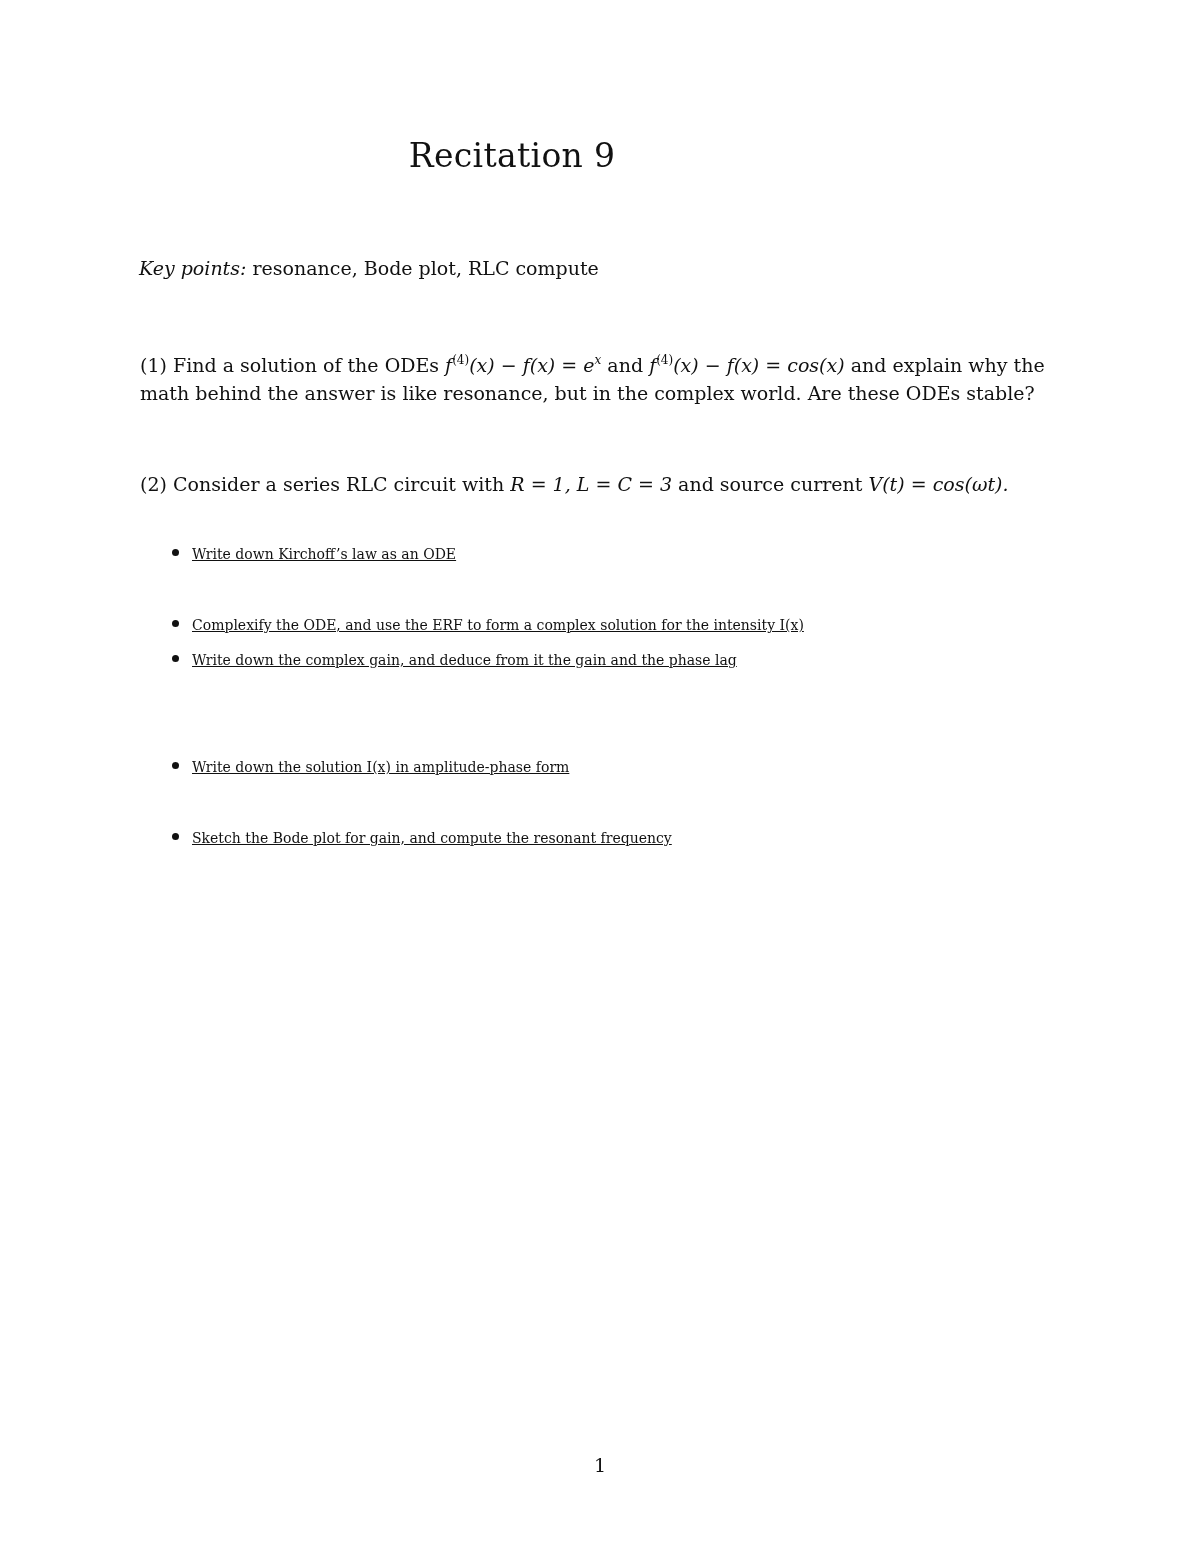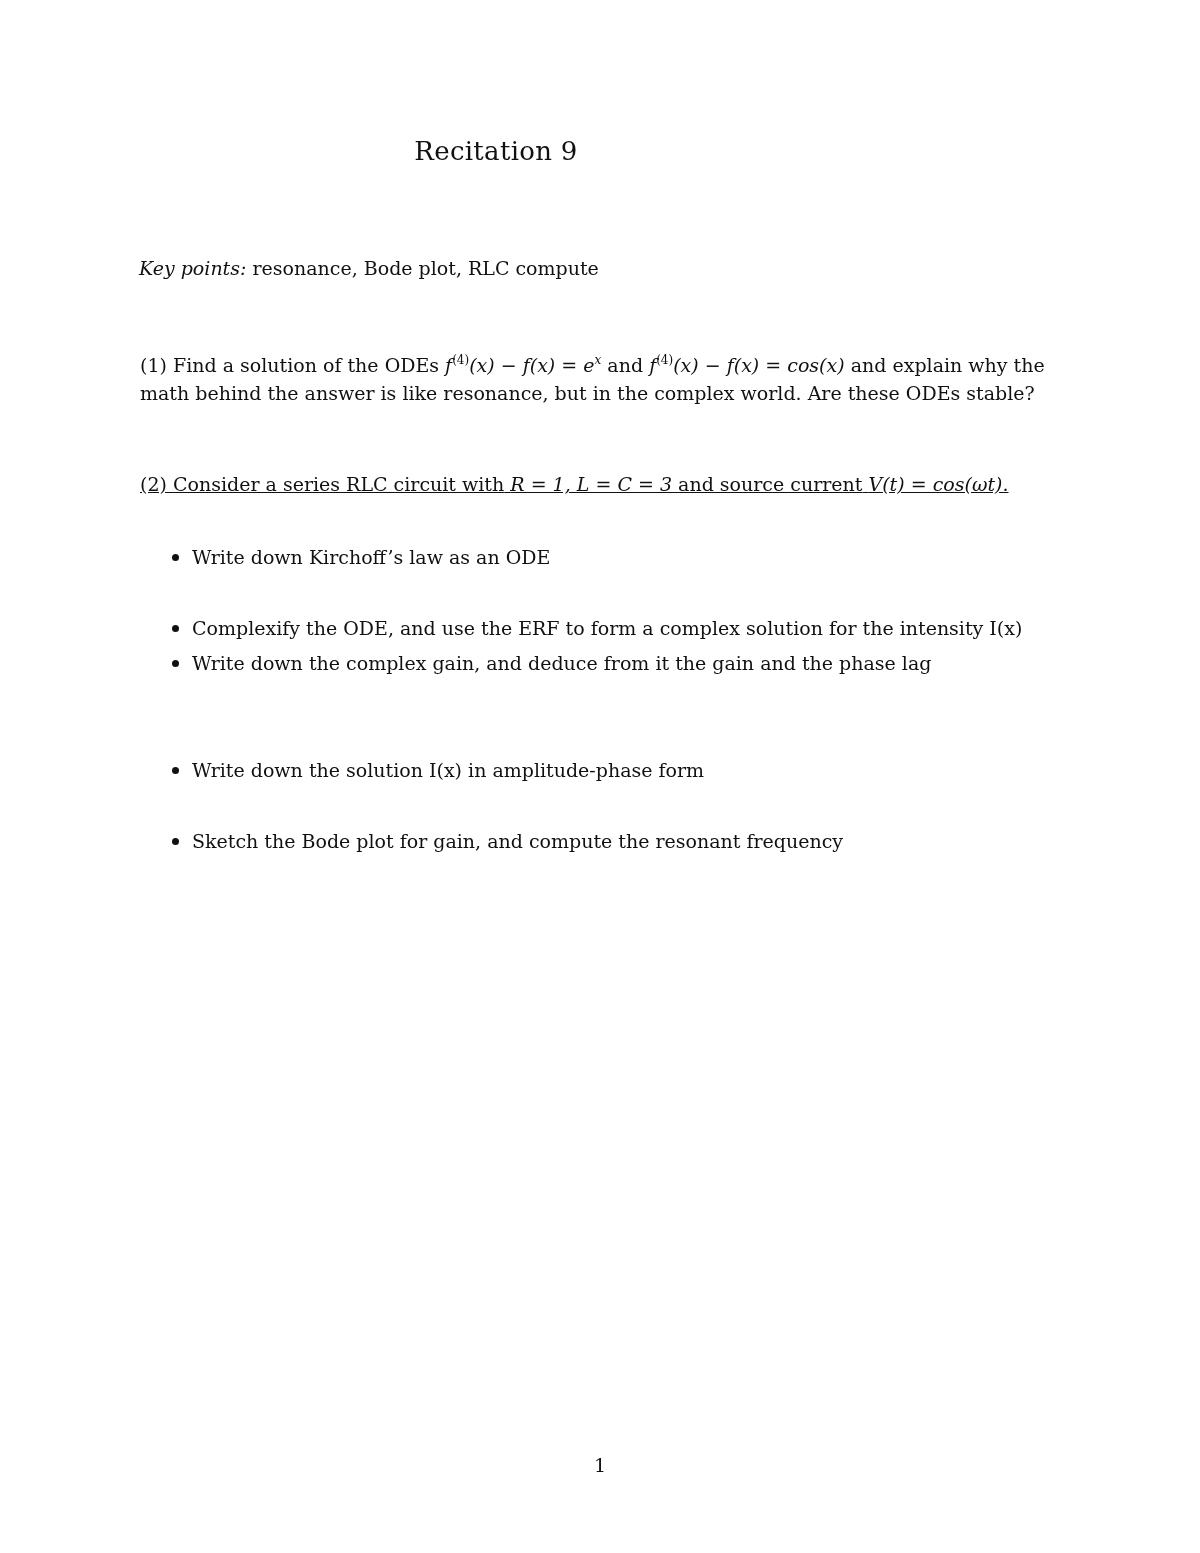--- a/index.html
+++ b/index.html
@@ -11,24 +11,24 @@
       width: 1200px;
       height: 1553px;
       position: relative;
       overflow: hidden;
       font-family: "DejaVu Serif", "Liberation Serif", serif;
       color: #111111;
     }
     .page-title {
       position: absolute;
       top: 136px;
-      left: 0;
+      left: 16px;
       width: 992px;
       text-align: center;
-      font-size: 26px;
+      font-size: 33px;
       letter-spacing: 0.3px;
     }
     .key-points {
       position: absolute;
       top: 257px;
       left: 139px;
       font-size: 19px;
       white-space: nowrap;
     }
     .key-label {
@@ -36,34 +36,35 @@
       text-align: center;
     }
     .problem {
       position: absolute;
       left: 140px;
       width: 925px;
       font-size: 19px;
       line-height: 28px;
     }
     .problem-1 { top: 351px; }
-    .problem-2 { top: 470px; white-space: nowrap; text-decoration: underline; }
+    .problem-2 { top: 470px; white-space: nowrap; }
     .math { font-style: italic; }
     sup { font-size: 12px; vertical-align: 8px; line-height: 0; font-style: normal; }
     .bullet-list {
       position: absolute;
       left: 0;
       top: 0;
       width: 1200px;
     }
     .bullet {
       position: absolute;
       left: 172px;
-      font-size: 19px;
+      font-size: 14px;
       white-space: nowrap;
+      text-decoration: underline;
     }
     .bullet .dot {
       display: inline-block;
       width: 7px;
       height: 7px;
       border-radius: 50%;
       background: #111;
       margin-right: 13px;
       vertical-align: 3px;
     }

